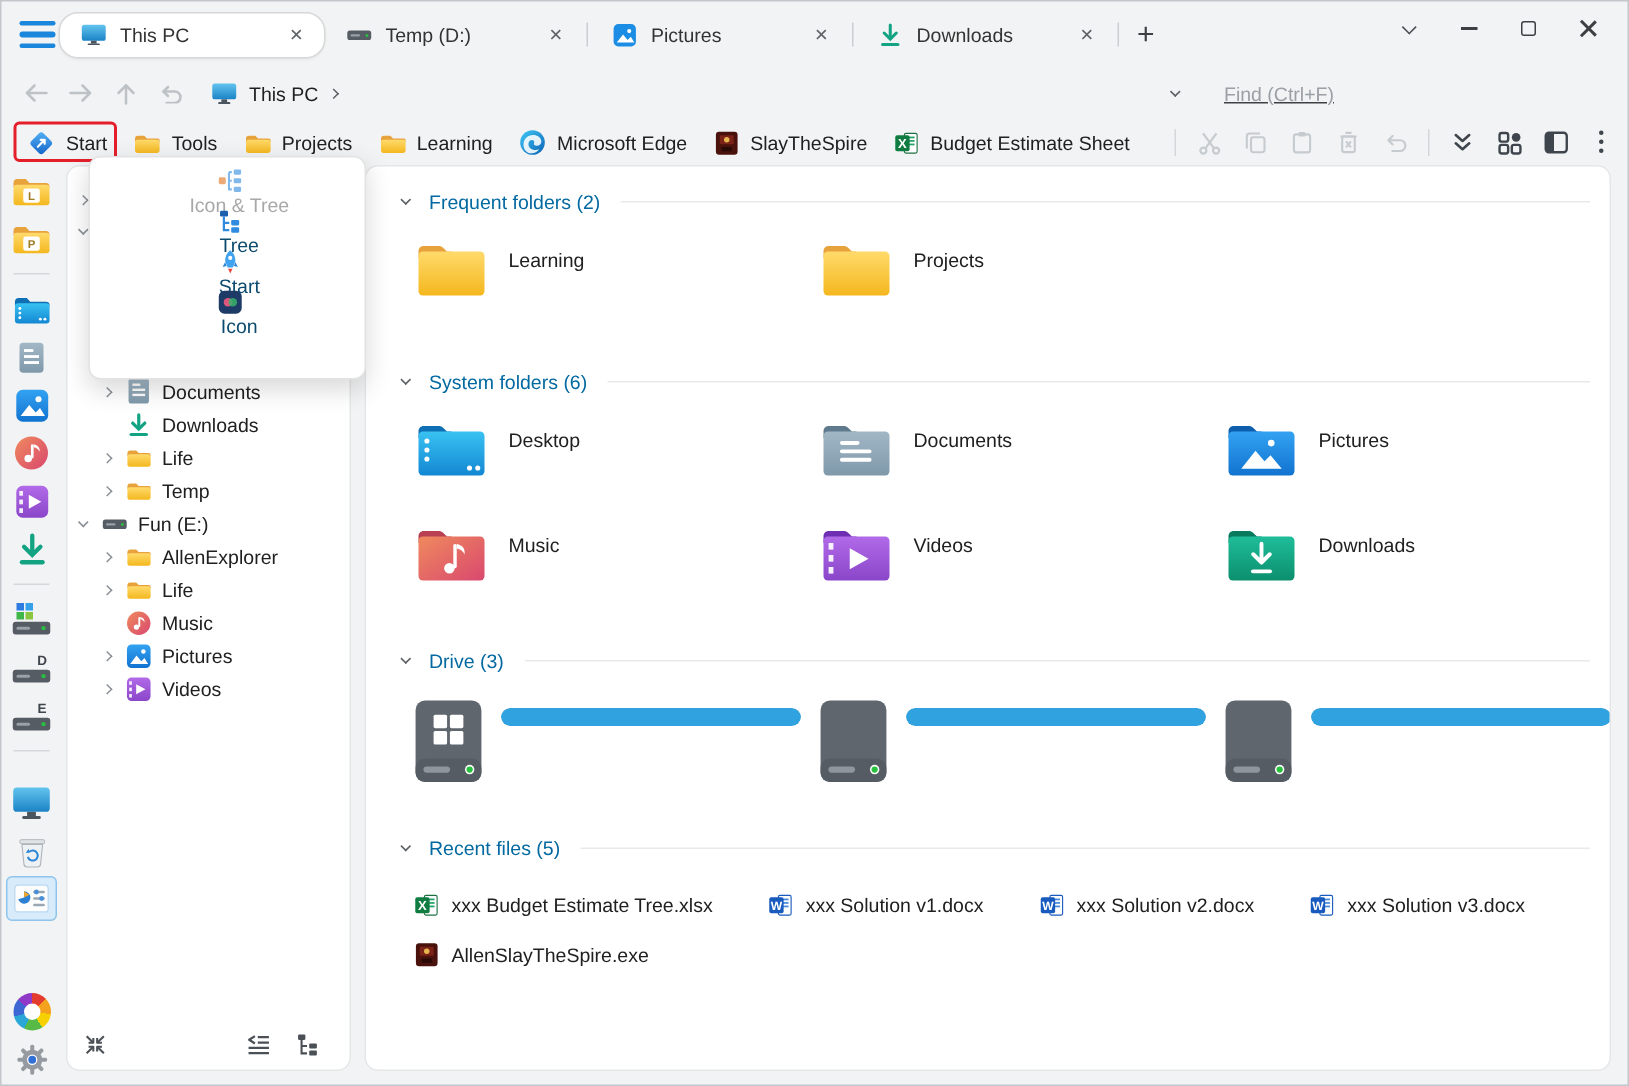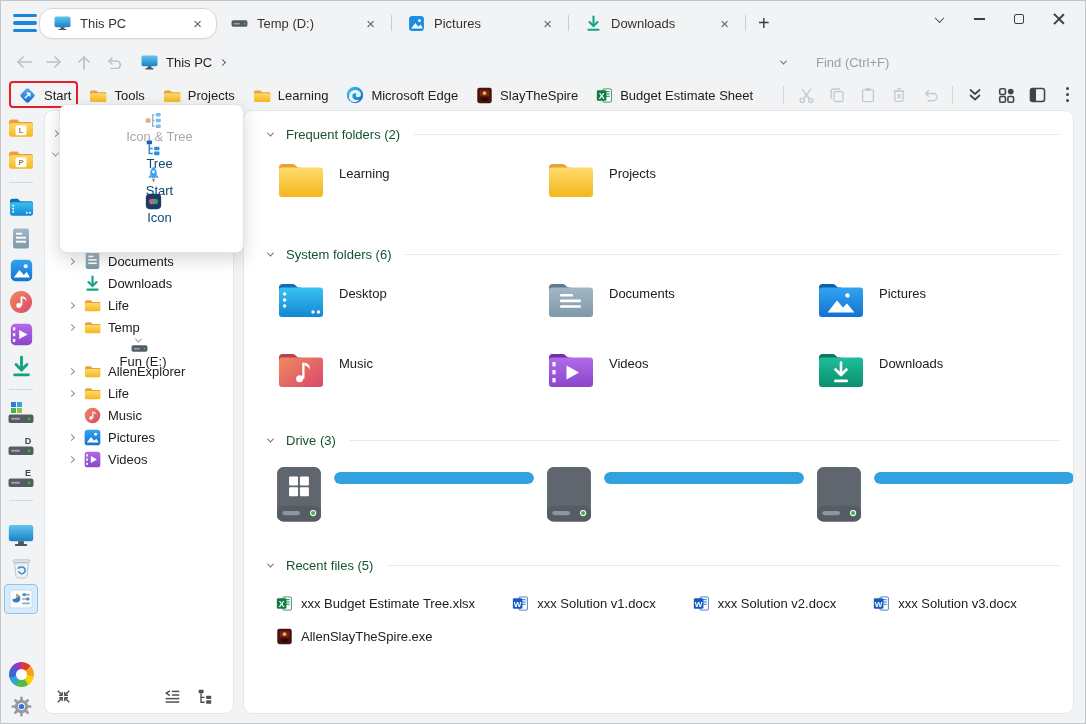--- a/index.html
+++ b/index.html
@@ -37,21 +37,21 @@
   .close-glyph { position:relative; width:12px; height:12px; }
   .close-glyph:before,.close-glyph:after { content:""; position:absolute; left:5px; top:-1px; width:1.5px; height:14px; background:#3c4043; }
   .close-glyph:before { transform:rotate(45deg); } .close-glyph:after { transform:rotate(-45deg); }
 
   
   .navbar { position:absolute; left:0; top:44px; width:100%; height:34px; display:flex; align-items:center; }
   .navbtn { width:30px; height:26px; display:flex; align-items:center; justify-content:center; cursor:pointer; }
   .crumb { display:flex; align-items:center; gap:8px; margin-left:12px; cursor:pointer; }
   .crumb .clabel { color:#1f1f1f; }
   .find { position:absolute; left:780px; top:0; height:34px; display:flex; align-items:center; gap:30px; }
-  .find input { border:none; outline:none; background:transparent; font:inherit; color:#3c4043; width:210px; }
+  .find input { border:none; outline:none; background:transparent; font:inherit; color:#3c4043; width:210px;text-decoration:underline; }
   .find input::placeholder { color:#9aa0a6; }
 
   
   .toolbar { position:absolute; left:0; top:78px; width:100%; height:32px; display:flex; align-items:center; padding-left:8px; }
   .titem { display:flex; align-items:center; gap:7px; padding:4px 9px; border-radius:4px; cursor:pointer; white-space:nowrap; }
   .titem .tbicon { flex:0 0 auto; }
   .redbox { position:absolute; left:8px; top:2px; width:69px; height:27px; border:2.4px solid #e51f2a; border-radius:4px; pointer-events:none; z-index:5; }
   .editbar { position:absolute; right:8px; top:0; height:32px; display:flex; align-items:center; gap:13px; }
   .eicon { width:18px; height:18px; display:flex; align-items:center; justify-content:center; cursor:pointer; }
   .vdiv { width:1px; height:18px; background:#d4d7da; }
@@ -67,32 +67,32 @@
 
   
   .card { position:absolute; background:#fff; border-radius:8px; box-shadow:0 0 0 1px rgba(0,0,0,.05); }
   .treecard { left:44px; top:110px; width:188px; height:602px; }
   .maincard { left:243px; top:110px; width:829px; height:602px; overflow:hidden; }
 
   
   .covered-row { position:absolute; left:8px; }
   .treelist { position:absolute; left:0; top:139px; width:100%; }
   .trow { height:22px; display:flex; align-items:center; cursor:pointer; }
-  .trow.lvl0 { padding-left:8px;flex-direction:column; } .trow.lvl1 { padding-left:24px; }
+  .trow.lvl0 { padding-left:8px; } .trow.lvl1 { padding-left:24px; }
   .texp { width:15px; display:flex; align-items:center; }
   .texp .chev { border-color:#8a9096; }
   .tico { width:17px; margin-right:7px; flex:0 0 auto; }
   .tlab { white-space:nowrap; }
   .treefoot { position:absolute; bottom:5px; left:0; width:100%; height:20px; }
   .tf { position:absolute; top:0; width:18px; height:18px; cursor:pointer; }
 
   
   .sec-h { display:flex; align-items:center; padding-left:24px; margin-right:13px; cursor:pointer; }
   .sec-h .chev { border-color:#5a5f64; margin-right:13px; }
-  .sec-t { color:#14532d; white-space:nowrap; }
+  .sec-t { color:#0369a1; white-space:nowrap; }
   .sec-line { flex:1; height:1px; background:#e9e9e9; margin-left:14px; }
   .grid3 { display:grid; grid-template-columns:270px 270px 270px; padding-left:32px; row-gap:26px; }
   .fitem { display:flex; align-items:flex-start; cursor:pointer; }
   .fitem .bicon { width:50px; height:44px; flex:0 0 auto; }
   .fitem .flabel { margin:7px 0 0 13px; }
   .ditem { display:flex; align-items:flex-start; cursor:pointer; }
   .ditem .dico { width:46px; height:54px; flex:0 0 auto; }
   .dinfo { margin-left:12px; width:200px; }
   .dname { margin-top:1px; }
   .dbar { margin-top:6px; width:200px; height:12px; border-radius:6px; background:#e4e6e8; overflow:hidden; }

